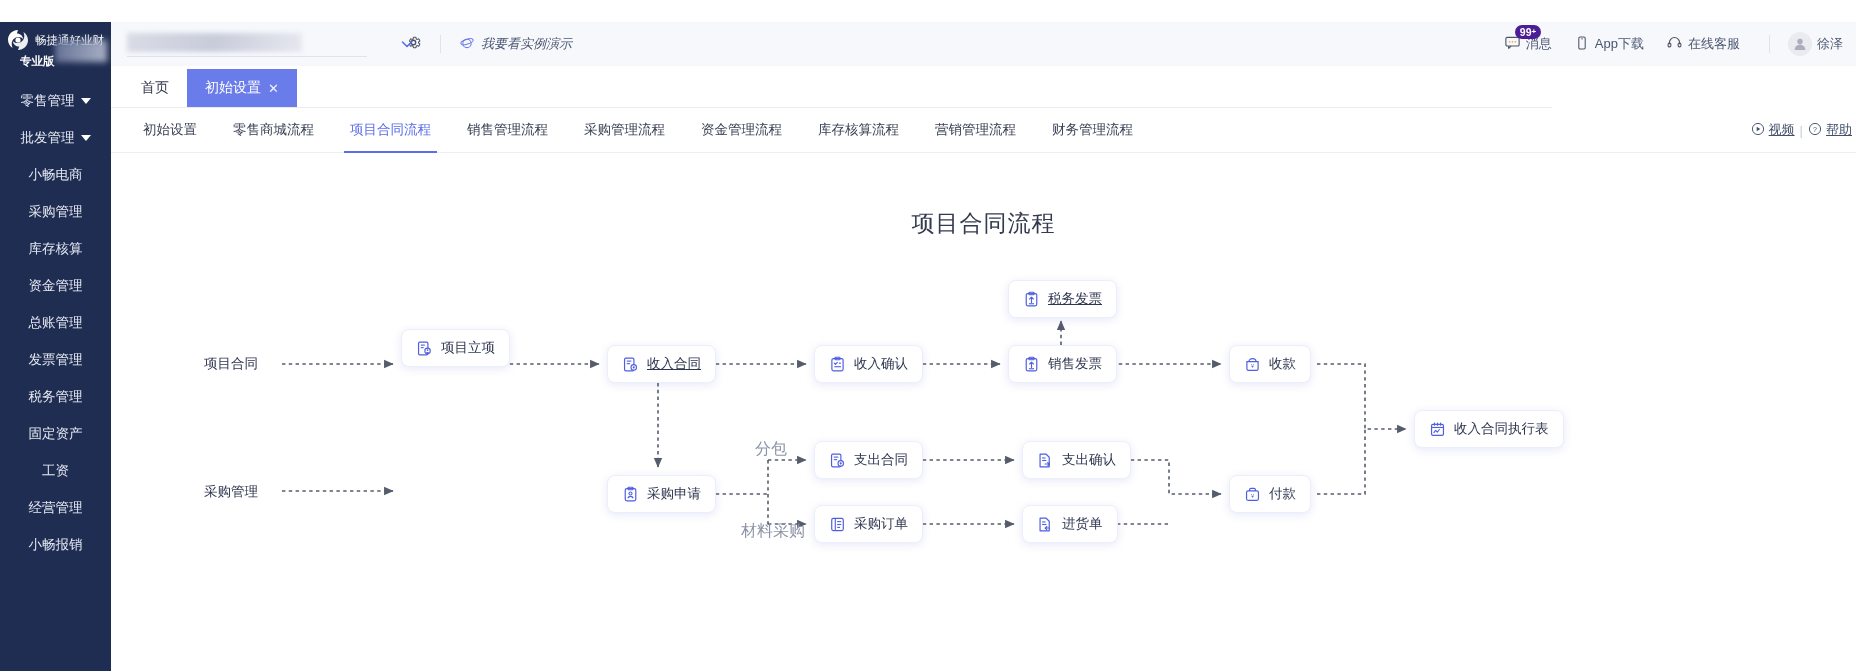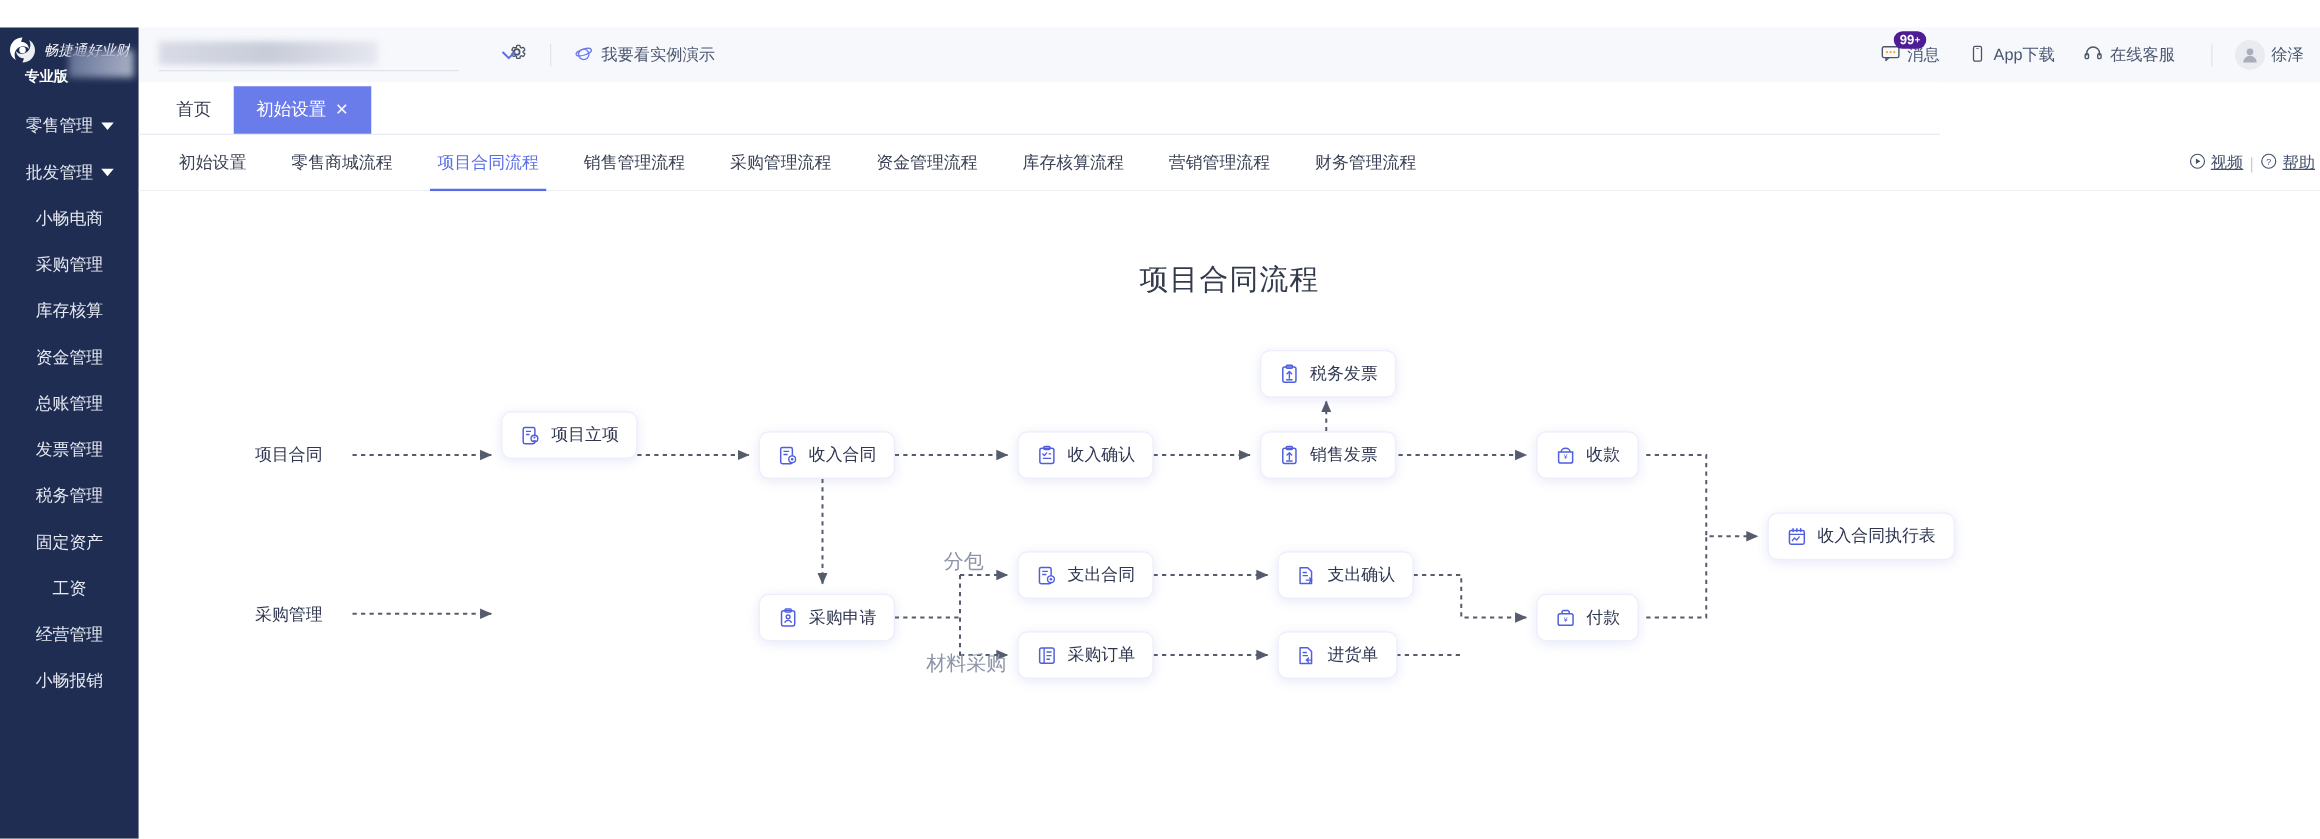--- a/index.html
+++ b/index.html
@@ -12,21 +12,21 @@
   .app { position: relative; width: 1856px; height: 671px; background:#fff; }
 
   
   .sidebar {
     position: absolute; left:0; top:22px; width:111px; height:649px;
     background:#1f2d52;
   }
   .brand {
     position:relative; height:56px; padding:6px 0 0 6px;
   }
-  .brand-row { display:flex; align-items:center; gap:5px;font-style:italic; }
+  .brand-row { display:flex; align-items:center; gap:5px; }
   .brand-logo {
     width:24px; height:24px; flex:none; position:relative;
   }
   .brand-name {
     font-size:11.5px; color:#ffffff; letter-spacing:0px; white-space:nowrap;
     overflow:hidden;
   }
   .brand-sub {
     margin-top:2px; margin-left:14px;
     font-size:11.5px; color:#ffffff; font-weight:bold;
@@ -59,21 +59,21 @@
   .search-blur {
     position:absolute; left:0; top:2px; width:175px; height:19px;
     background:linear-gradient(100deg,#d9dce6,#c8ccd9,#e6e8f0);
     filter: blur(2.5px);
   }
   .chev-down {
     position:absolute; right:-46px; top:5px; width:14px;height:14px;
   }
   .gear { margin-left:38px; }
   .divider-v { width:1px; height:18px; background:#e0e3ec; margin:0 18px; }
-  .demo-link { display:flex; align-items:center; gap:6px; color:#5b6a8c; font-size:13px; cursor:pointer; }
+  .demo-link { display:flex; align-items:center; gap:6px; color:#5b6a8c; font-size:13px; cursor:pointer;font-style:italic; }
   .demo-link span { color:#4a5670; }
 
   .topbar-right {
     margin-left:auto; display:flex; align-items:center; gap:0px; padding-right:2px;
   }
   .tr-item {
     display:flex; align-items:center; gap:5px; font-size:13px; color:#4a5670;
     padding:0 11px; cursor:pointer; position:relative; white-space:nowrap;
   }
   .badge {
@@ -417,21 +417,21 @@
             <line x1="5.6" y1="6" x2="10.4" y2="6" stroke="#4f5fe0" stroke-width="1.3"></line>
             <line x1="5.6" y1="9" x2="9" y2="9" stroke="#4f5fe0" stroke-width="1.3"></line>
             <circle cx="13.6" cy="12.8" r="3.2" fill="#fff" stroke="#4f5fe0" stroke-width="1.3"></circle>
             <circle cx="13.6" cy="11.8" r="1" fill="#4f5fe0"></circle>
             <path d="M11.7 15.4a2 2 0 013.8 0" fill="#4f5fe0"></path>
           </svg>
       </span>
       <span>项目立项</span>
     </div>
 
-    <div class="node" style="left:496px; top:192px;">
+    <div class="node" style="left:496px; top:192px;text-decoration:underline;">
       <span class="ico">
         <svg viewBox="0 0 20 20" width="17" height="17">
             <rect x="3" y="2.4" width="11" height="15.2" rx="1.6" fill="none" stroke="#4f5fe0" stroke-width="1.4"></rect>
             <line x1="5.6" y1="6" x2="11" y2="6" stroke="#4f5fe0" stroke-width="1.3"></line>
             <line x1="5.6" y1="9" x2="9.6" y2="9" stroke="#4f5fe0" stroke-width="1.3"></line>
             <circle cx="13.8" cy="13.4" r="3.2" fill="#fff" stroke="#4f5fe0" stroke-width="1.3"></circle>
             <circle cx="13.8" cy="13.4" r="1.2" fill="#4f5fe0"></circle>
           </svg>
       </span>
       <span>收入合同</span>
@@ -443,21 +443,21 @@
             <rect x="3.4" y="3" width="13.2" height="14.4" rx="1.8" fill="none" stroke="#4f5fe0" stroke-width="1.4"></rect>
             <rect x="7" y="1.4" width="6" height="3" rx="1" fill="none" stroke="#4f5fe0" stroke-width="1.3"></rect>
             <path d="M6.2 8.4l1.4 1.4 2.2-2.4" fill="none" stroke="#4f5fe0" stroke-width="1.3" stroke-linecap="round" stroke-linejoin="round"></path>
             <line x1="11.6" y1="8.4" x2="14" y2="8.4" stroke="#4f5fe0" stroke-width="1.3"></line>
             <line x1="6.2" y1="12.6" x2="14" y2="12.6" stroke="#4f5fe0" stroke-width="1.3"></line>
           </svg>
       </span>
       <span>收入确认</span>
     </div>
 
-    <div class="node" style="left:897px; top:127px;">
+    <div class="node" style="left:897px; top:127px;text-decoration:underline;">
       <span class="ico">
         <svg viewBox="0 0 20 20" width="17" height="17">
             <rect x="3.8" y="3" width="12.4" height="14.4" rx="1.8" fill="none" stroke="#4f5fe0" stroke-width="1.4"></rect>
             <rect x="7" y="1.4" width="6" height="3" rx="1" fill="none" stroke="#4f5fe0" stroke-width="1.3"></rect>
             <path d="M10 13.6V7.6M10 7.2l-2.2 2.2M10 7.2l2.2 2.2" fill="none" stroke="#4f5fe0" stroke-width="1.3" stroke-linecap="round" stroke-linejoin="round"></path>
             <line x1="7" y1="15" x2="13" y2="15" stroke="#4f5fe0" stroke-width="1.3"></line>
           </svg>
       </span>
       <span>税务发票</span>
     </div>

